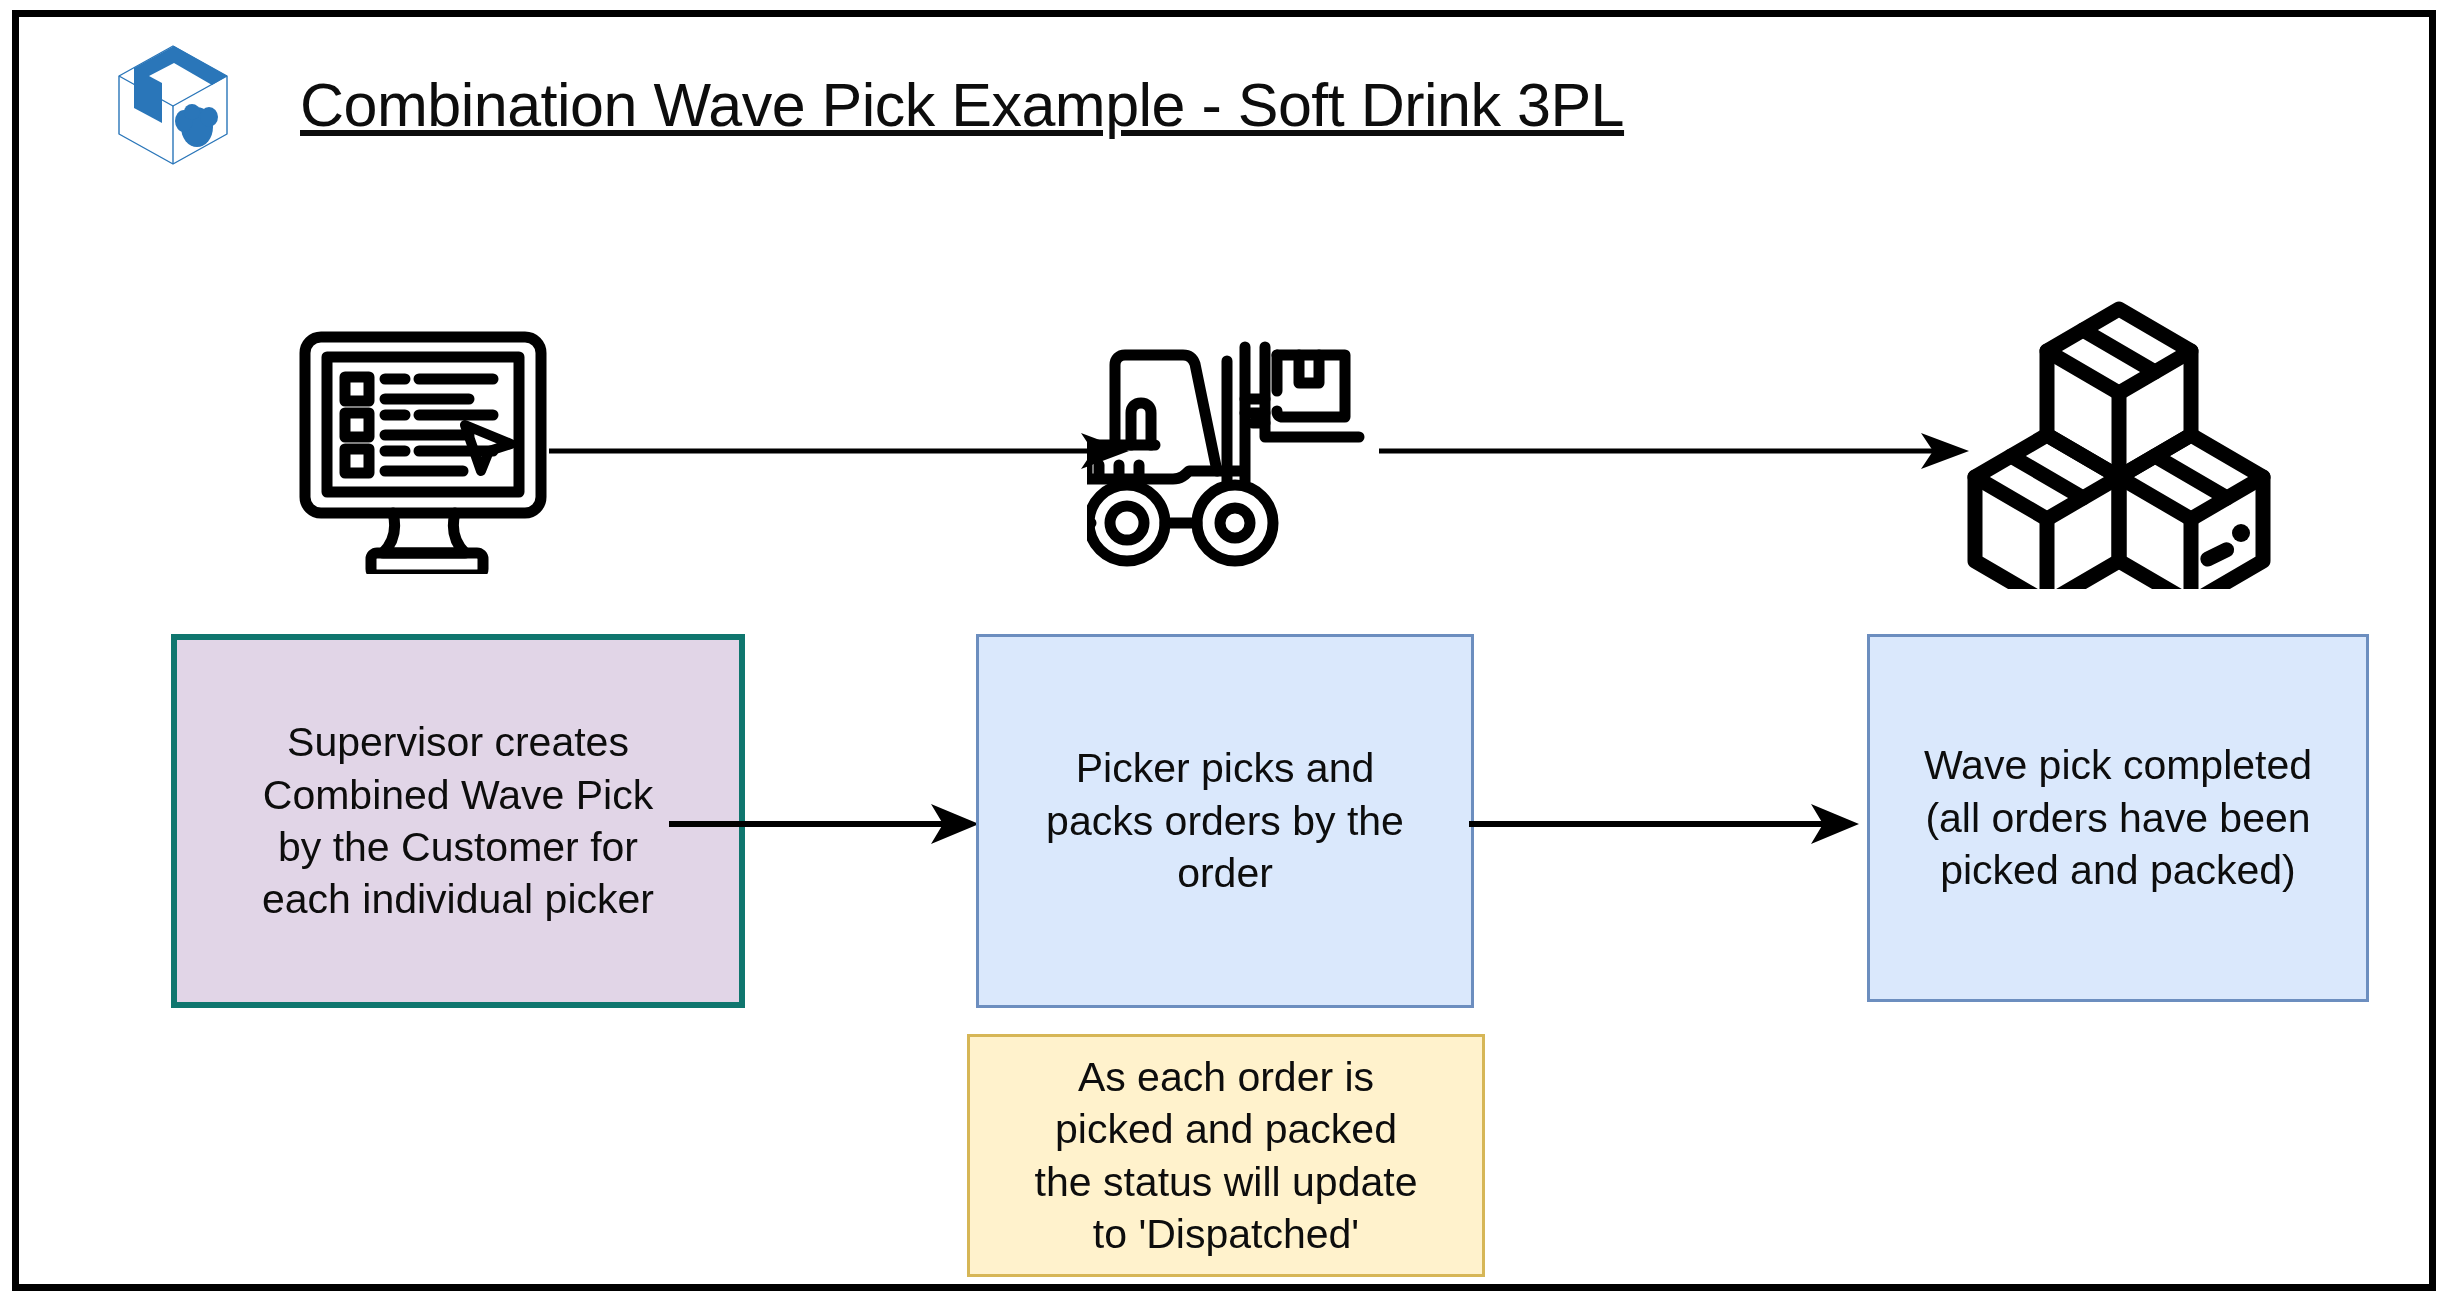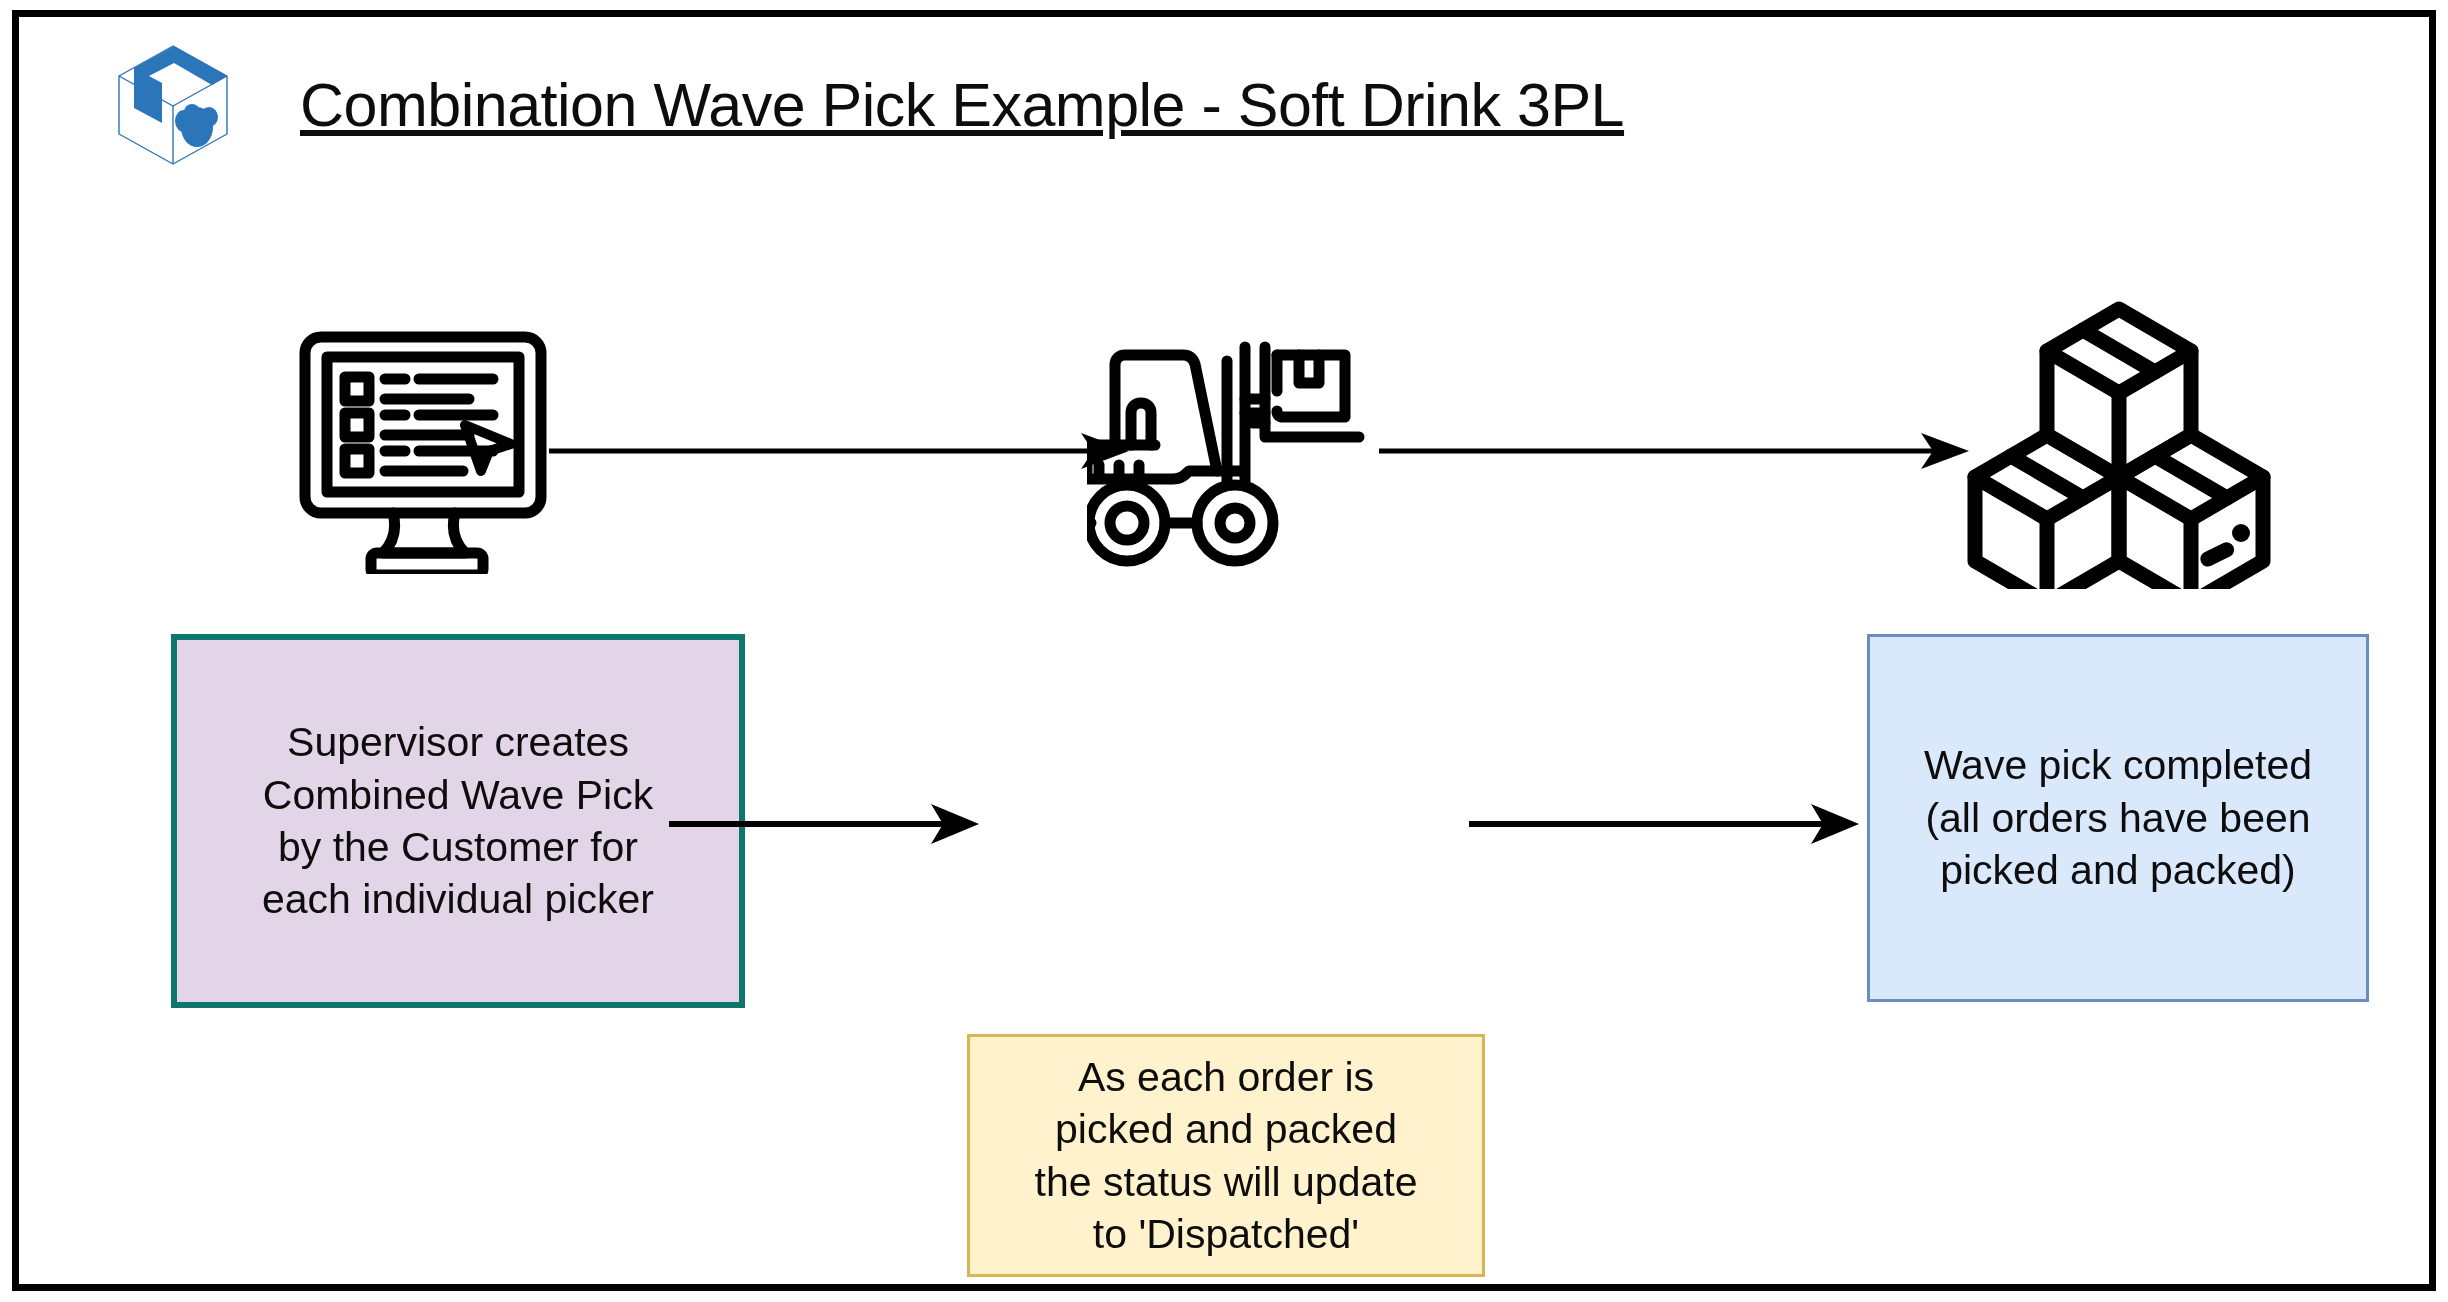--- a/index.html
+++ b/index.html
@@ -276,20 +276,25 @@
 each individual picker</span>
     </div>
 
     <div class="arrow-line arrow-mid-1">
       <svg viewBox="0 0 310 44" preserveAspectRatio="none" xmlns="http://www.w3.org/2000/svg">
         <line x1="0" y1="22" x2="276" y2="22" stroke="#000000" stroke-width="6"></line>
         <polygon points="310,22 262,2 274,22 262,42" fill="#000000"></polygon>
       </svg>
     </div>
 
+    <div class="pbox box-picker">
+      <span class="txt">Picker picks and
+packs orders by the
+order</span>
+    </div>
 
     <div class="arrow-line arrow-mid-2">
       <svg viewBox="0 0 390 44" preserveAspectRatio="none" xmlns="http://www.w3.org/2000/svg">
         <line x1="0" y1="22" x2="356" y2="22" stroke="#000000" stroke-width="6"></line>
         <polygon points="390,22 342,2 354,22 342,42" fill="#000000"></polygon>
       </svg>
     </div>
 
     <div class="pbox box-status">
       <span class="txt">As each order is

